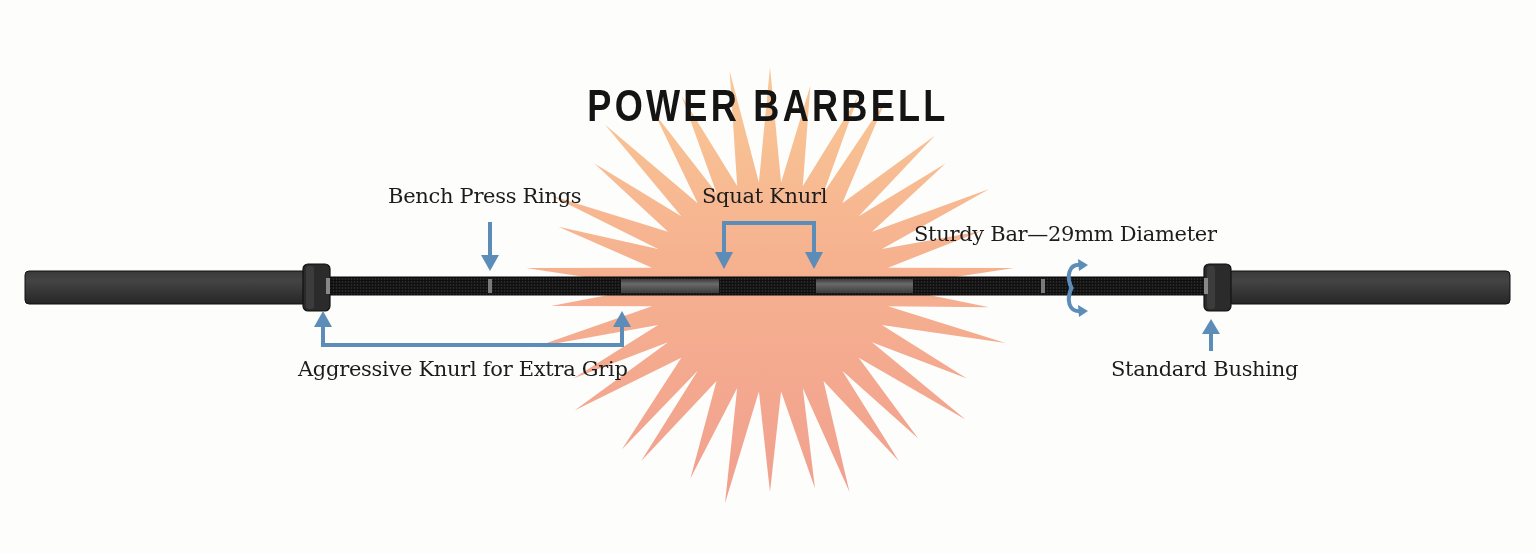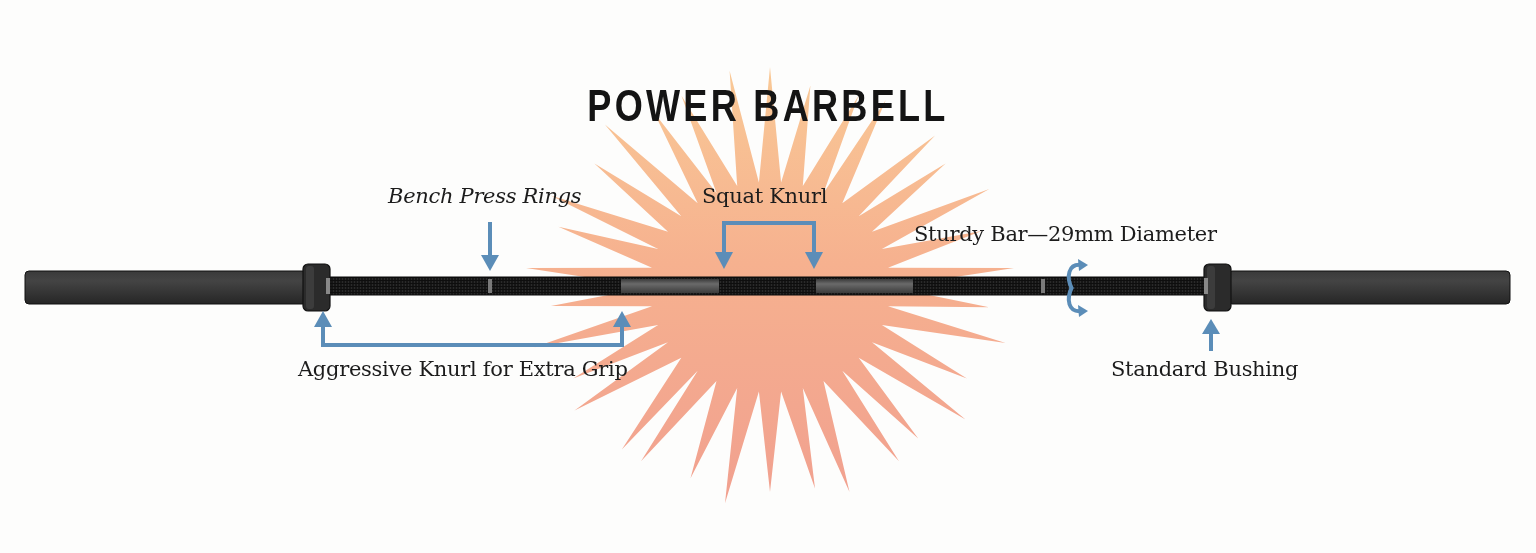--- a/index.html
+++ b/index.html
@@ -107,18 +107,18 @@
       <polygon points="314,320 332,320 323,304"></polygon>
       <polygon points="613,320 631,320 622,304"></polygon>
       <polygon points="1202,327 1220,327 1211,312"></polygon>
       <polygon points="1078,252 1088,258 1079,264"></polygon>
       <polygon points="1078,298 1088,304 1079,310"></polygon>
     </g>
   </svg>
 
   <div class="title">POWER BARBELL</div>
 
-  <div class="label" style="left:388px; top:177px;font-style:italic;">Bench Press Rings</div>
+  <div class="label" style="left:388px; top:177px;">Bench Press Rings</div>
   <div class="label" style="left:702px; top:177px;">Squat Knurl</div>
   <div class="label" style="left:914px; top:215px;">Sturdy Bar—29mm Diameter</div>
   <div class="label" style="left:1111px; top:350px;">Standard Bushing</div>
   <div class="label" style="left:298px; top:350px;">Aggressive Knurl for Extra Grip</div>
 </div>
 
 </body></html>

